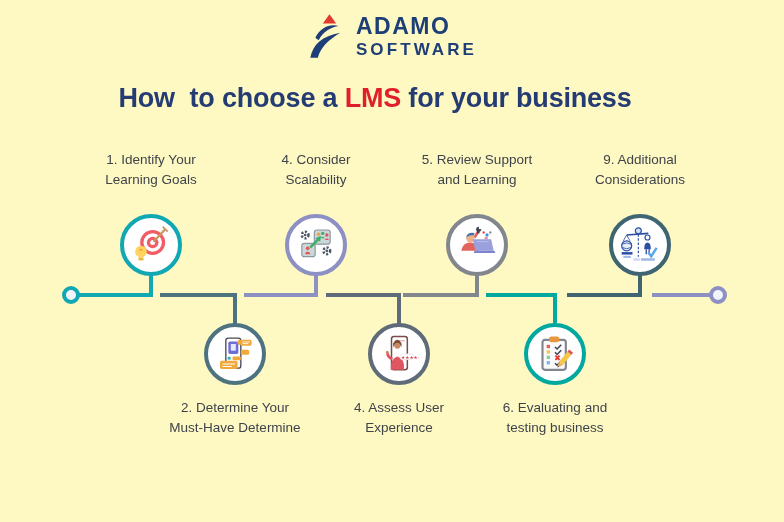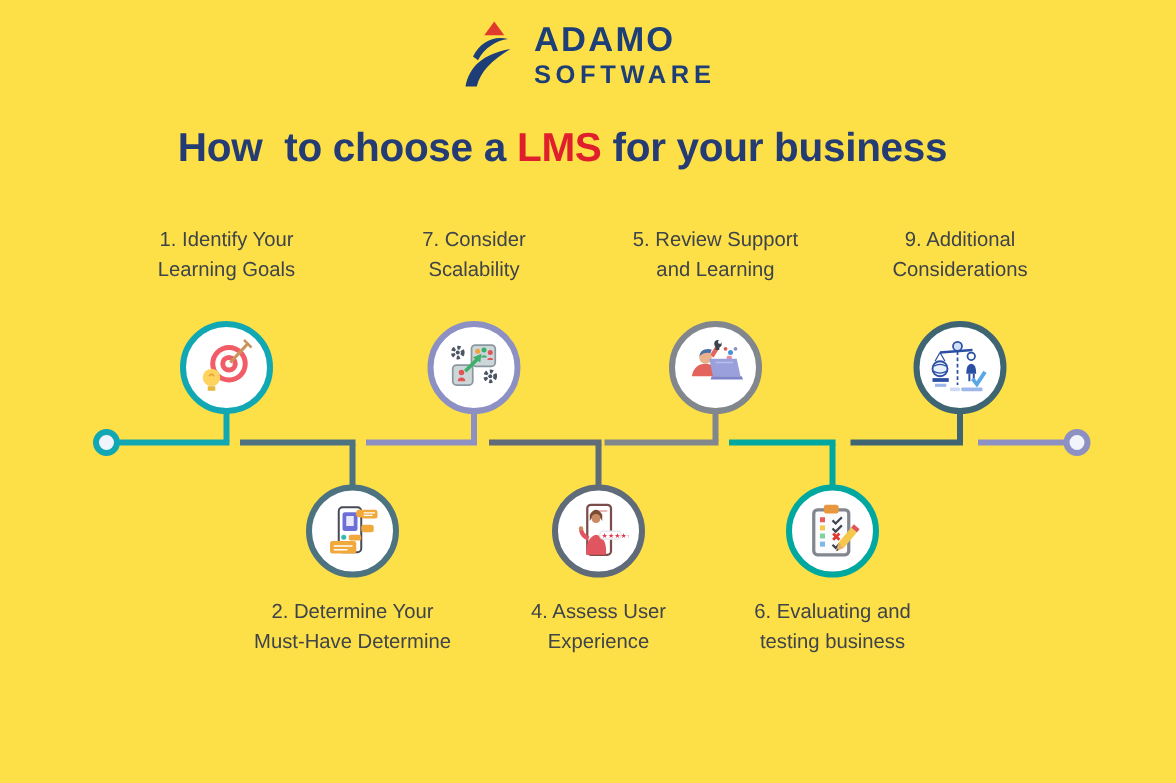--- a/index.html
+++ b/index.html
@@ -36,21 +36,21 @@
 
   .ring{position:absolute;box-sizing:border-box;width:18px;height:18px;border-radius:50%;
         border:4px solid #999;background:#f2f4fb;top:286px;}
   .ring.left{left:62px;}
   .ring.right{left:709px;}
   .tailbar{position:absolute;top:293px;height:4px;left:652px;width:59px;background:#999;}
 </style>
 </head>
 <body>
 
-<div class="canvas" style="background: #fde047;">
+<div class="canvas" style="background: #fef9c3;">
 
   <header class="logo">
     <svg width="40" height="48" viewBox="0 0 48 56">
       <polygon points="27,2 35,13 19,13" fill="#e03a2f"></polygon>
       <path d="M10 30 C16 18 27 13 38 16 C29 17 19 23 14 33 Z" fill="#1d3e76"></path>
       <path d="M4 54 C7 38 18 28 40 24 C25 33 16 42 13 54 Z" fill="#1d3e76"></path>
     </svg>
     <div class="logo-text">
       <div class="logo-name">ADAMO</div>
       <div class="logo-sub">SOFTWARE</div>
@@ -109,21 +109,21 @@
           <line x1="9" y1="36" x2="24" y2="36" stroke="#ffffff" stroke-width="1.2"></line>
           <line x1="9" y1="39" x2="20" y2="39" stroke="#ffffff" stroke-width="1.2"></line>
         </svg>
       </div>
     </div>
 
     <div class="step top" style="--x: 316px; --seg: 244px; --c: #8d90c3;">
       <div class="hbar"></div>
       <div class="stem"></div>
       <div class="label">
-        <div>7. Consider</div>
+        <div>4. Consider</div>
         <div>Scalability</div>
       </div>
       <div class="circle">
         <svg width="40" height="40" viewBox="0 0 48 48">
           <rect x="22" y="6" width="19" height="17" rx="3" fill="#cdd6d9" stroke="#8a989e" stroke-width="1.4"></rect>
           <circle cx="27" cy="11" r="2" fill="#f2a23c"></circle>
             <path d="M24.5 17 a2.6 2.6 0 0 1 5 0 z" fill="#f2a23c"></path>
           <circle cx="32" cy="10" r="2" fill="#3fae6a"></circle>
             <path d="M29.5 16 a2.6 2.6 0 0 1 5 0 z" fill="#3fae6a"></path>
           <circle cx="37" cy="12" r="2" fill="#e05555"></circle>

